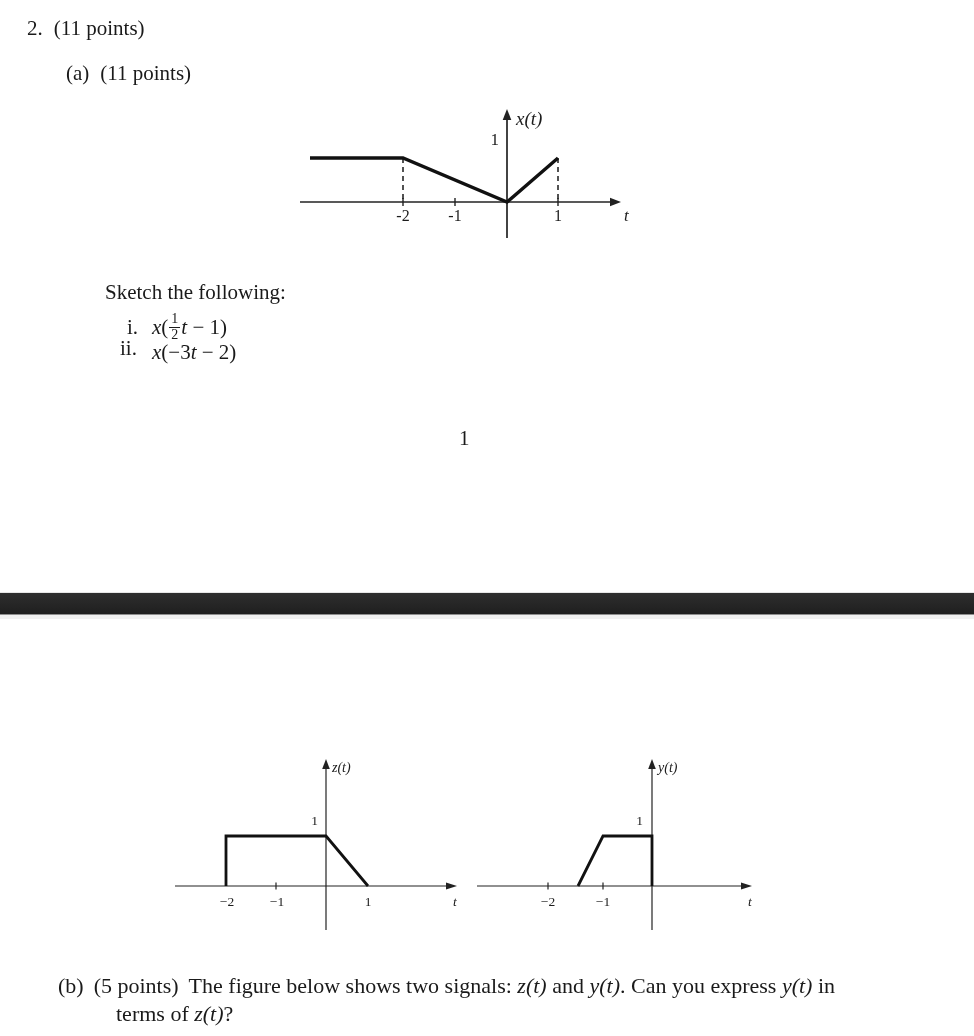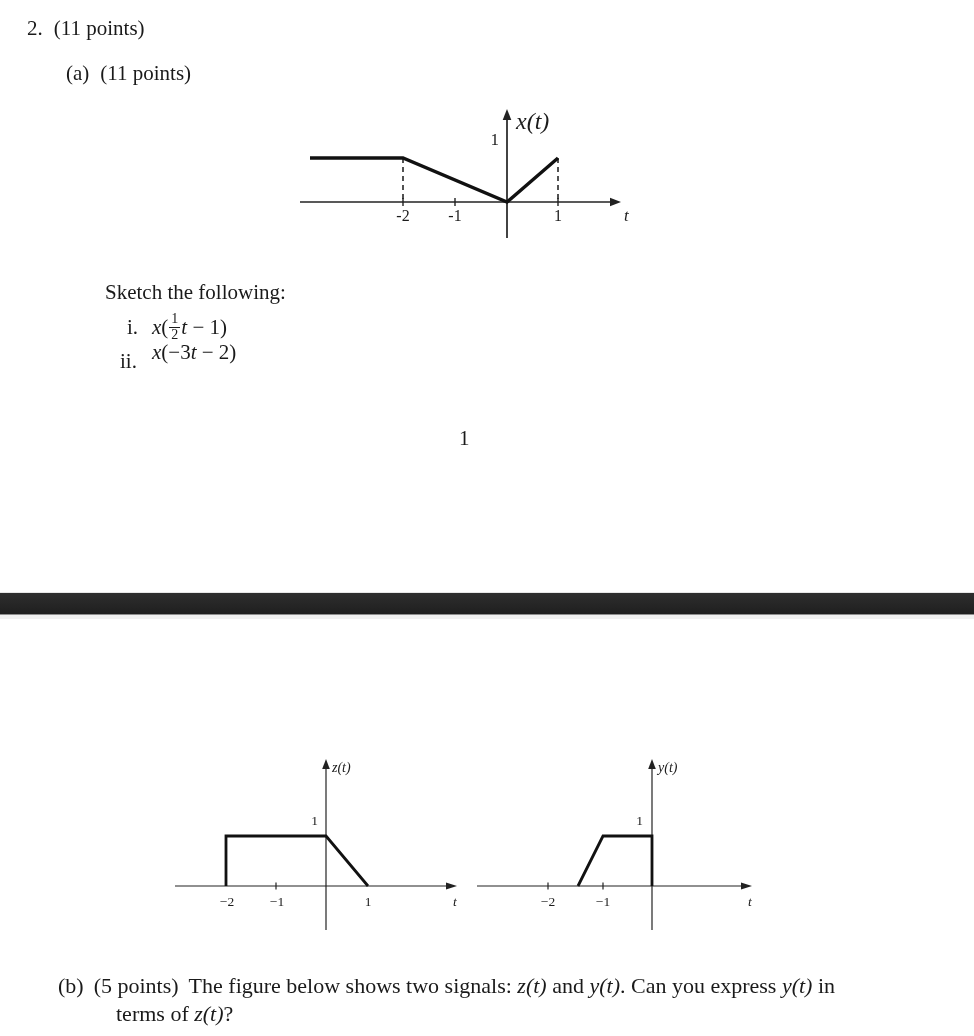--- a/index.html
+++ b/index.html
@@ -12,21 +12,21 @@
   .bold{font-weight:bold;}
   .seg-it{font-style:italic;}
   .seg-rm{font-style:normal;}
   .mathline{display:flex;align-items:center;font-size:21px;white-space:nowrap;}
   .frac{display:inline-flex;flex-direction:column;align-items:center;line-height:1.02;
         font-size:14px;font-style:normal;margin:0 1px;}
   .frac .num{border-bottom:1.3px solid #1a1a1a;padding:0 2px 0 2px;}
   .figure{position:absolute;}
   .figure svg{position:absolute;left:0;top:0;}
   .flabel{position:absolute;line-height:1.15;color:#1c1c1c;}
-  .fx-axis-label{font-size:24px;font-style:italic;}
+  .fx-axis-label{font-size:19px;font-style:italic;}
   .fx-num{font-size:17px;}
   .fx-tick{font-size:16px;text-align:center;width:24px;}
   .fx-t{font-size:17px;font-style:italic;}
   .sm-axis-label{font-size:14px;font-style:italic;}
   .sm-num{font-size:13.5px;}
   .sm-tick{font-size:13.5px;text-align:center;width:24px;}
   .sm-t{font-size:13.5px;font-style:italic;}
   .ralign{text-align:right;width:22px;}
   .separator{position:absolute;left:0;top:592px;width:974px;height:21px;
              background:linear-gradient(#2e2e2e,#1f1f1f);
@@ -82,21 +82,21 @@
   <span class="abs t21" style="left:127px;top:315px;">i.</span>
   <div class="abs mathline" style="left:152px;top:310px;height:34px;">
     <span><span class="seg-it">x</span><span class="seg-rm">(</span></span>
       <span class="frac">
         <span class="num">1</span>
         <span class="den">2</span>
       </span>
       <span><span class="seg-it">t</span><span class="seg-rm"> − 1)</span></span>
   </div>
 
-  <span class="abs t21" style="left:120px;top:349px;">ii.</span>
+  <span class="abs t21" style="left:120px;top:336px;">ii.</span>
   <span class="abs t21" style="left:152px;top:340px;"><span class="seg-it">x</span><span class="seg-rm">(−3</span><span class="seg-it">t</span><span class="seg-rm"> − 2)</span></span>
 
   <span class="abs t21" style="left:459px;top:426px;">1</span>
 
   <div class="separator"></div>
 
   <div class="figure" style="left:165px;top:755px;width:310px;height:190px;">
     <svg width="310" height="190" viewBox="0 0 310 190">
       <line class="axis-sm" x1="10" y1="131" x2="283" y2="131"></line>
       <polygon class="arrow" points="292,131 281,127.4 281,134.6"></polygon>

